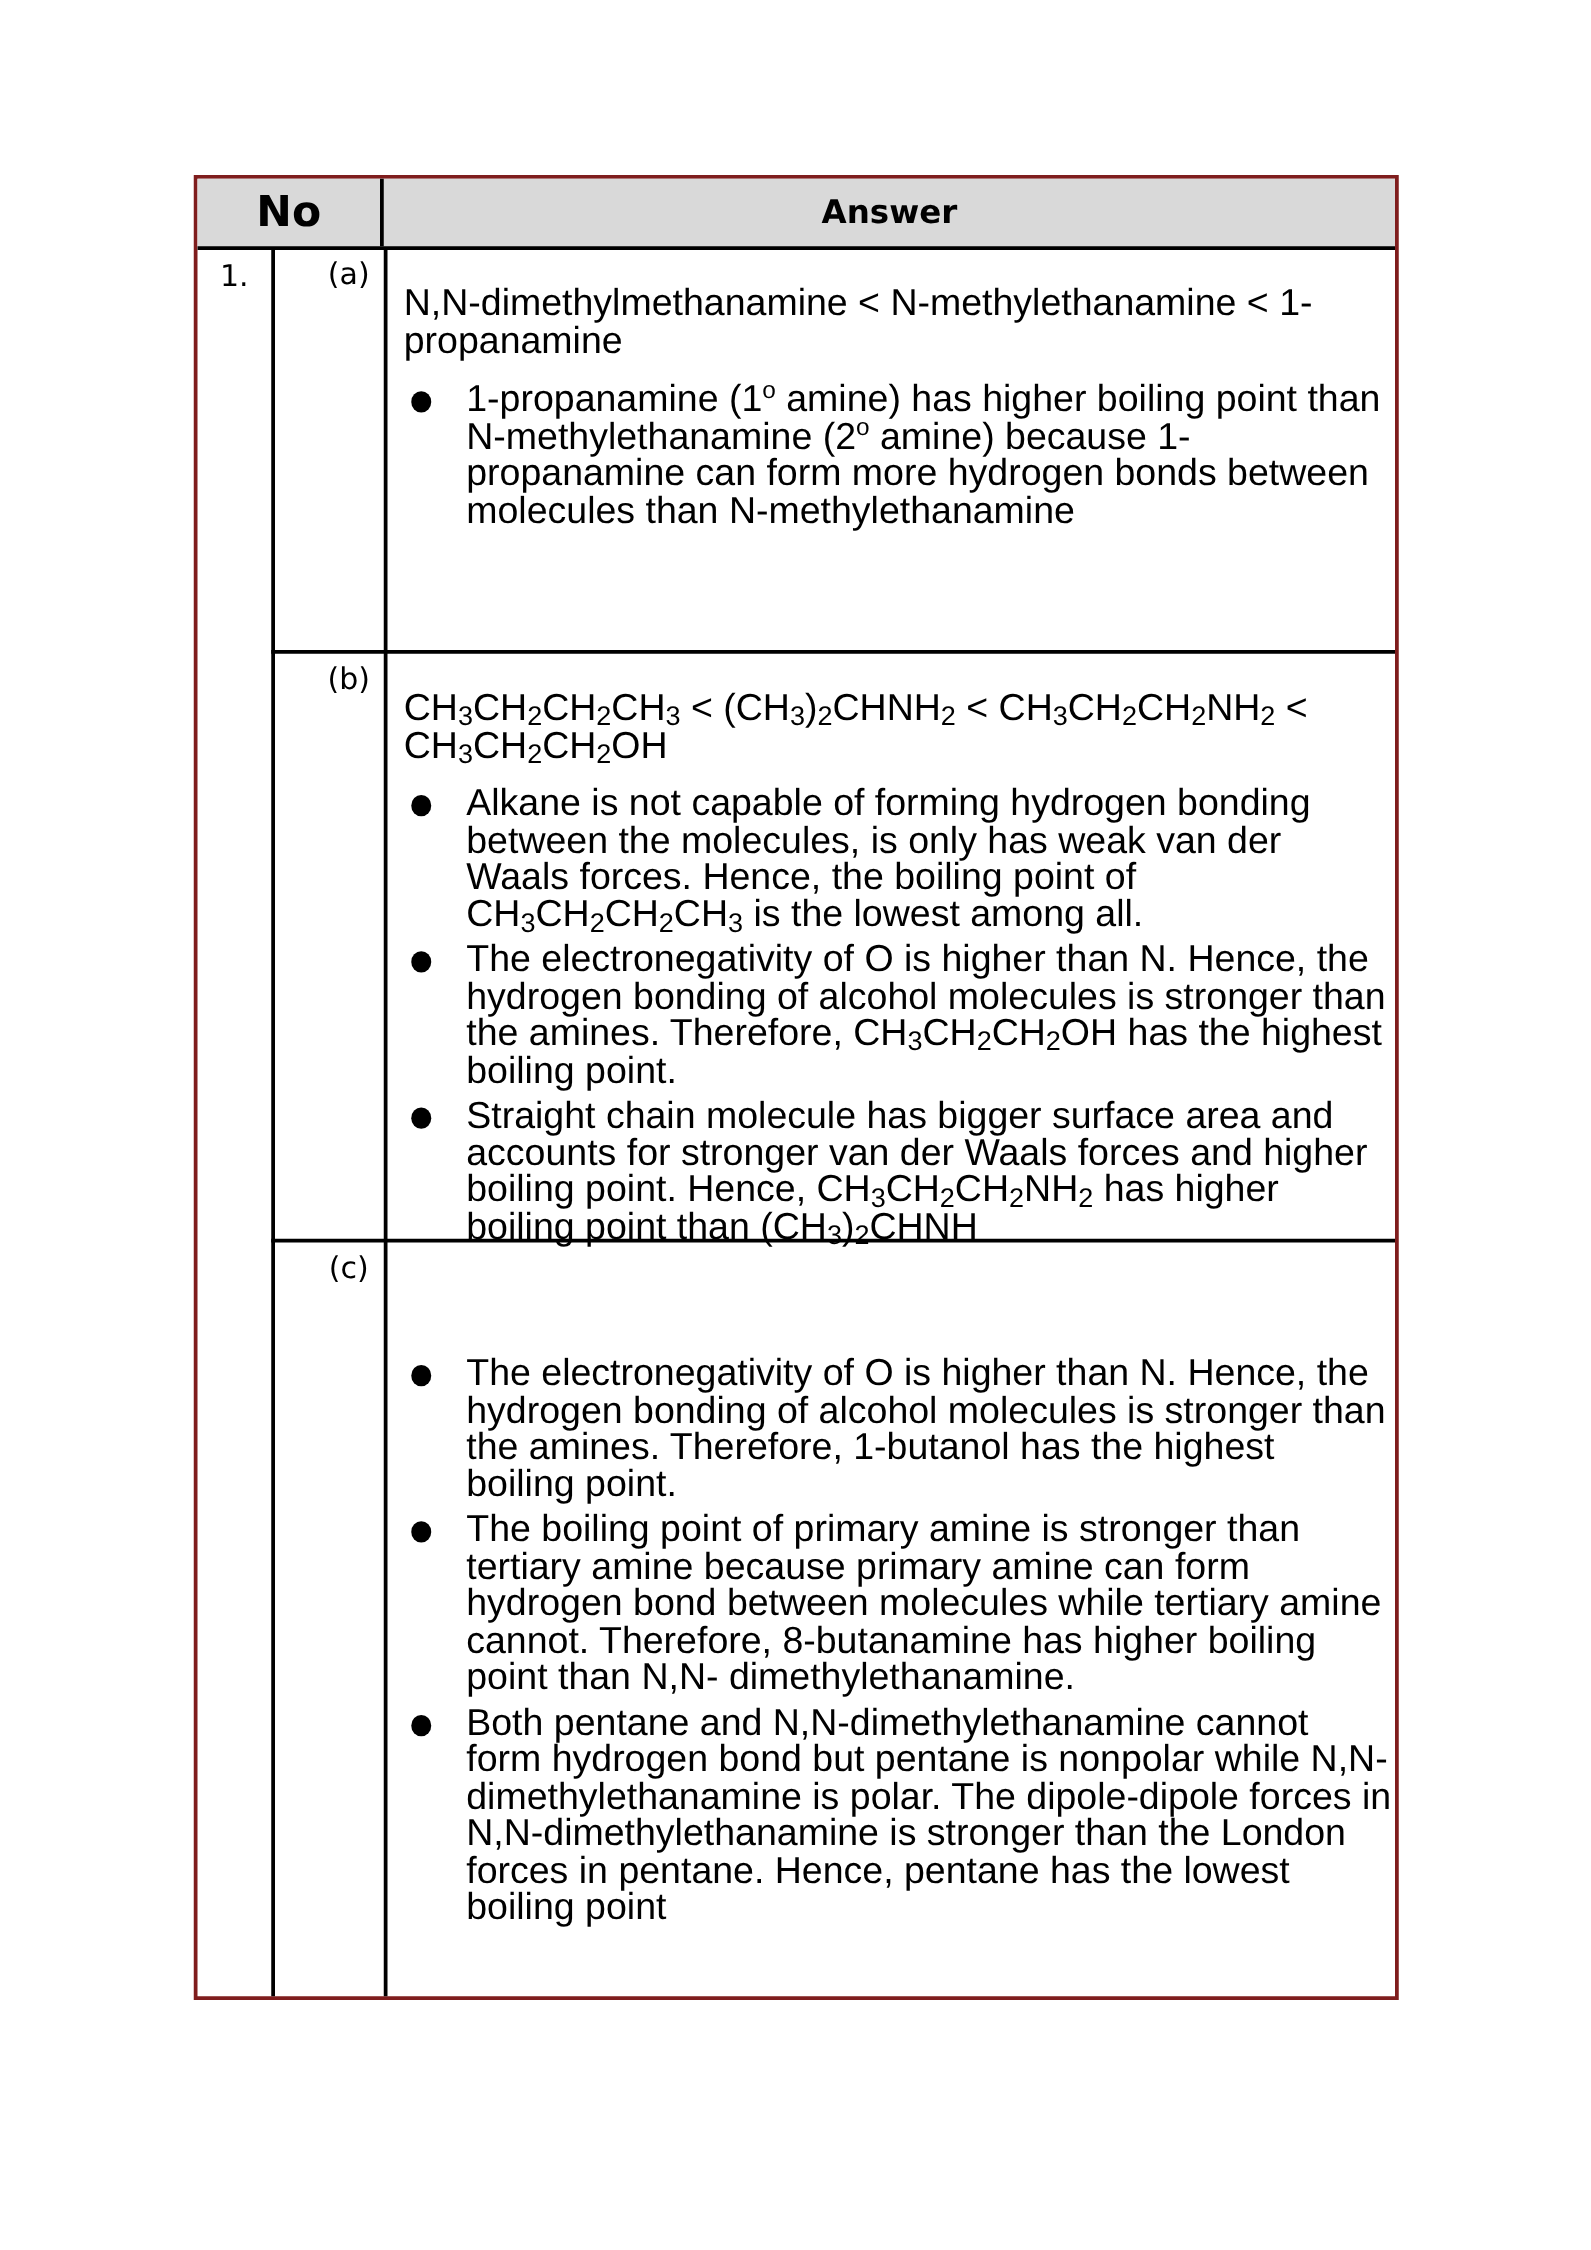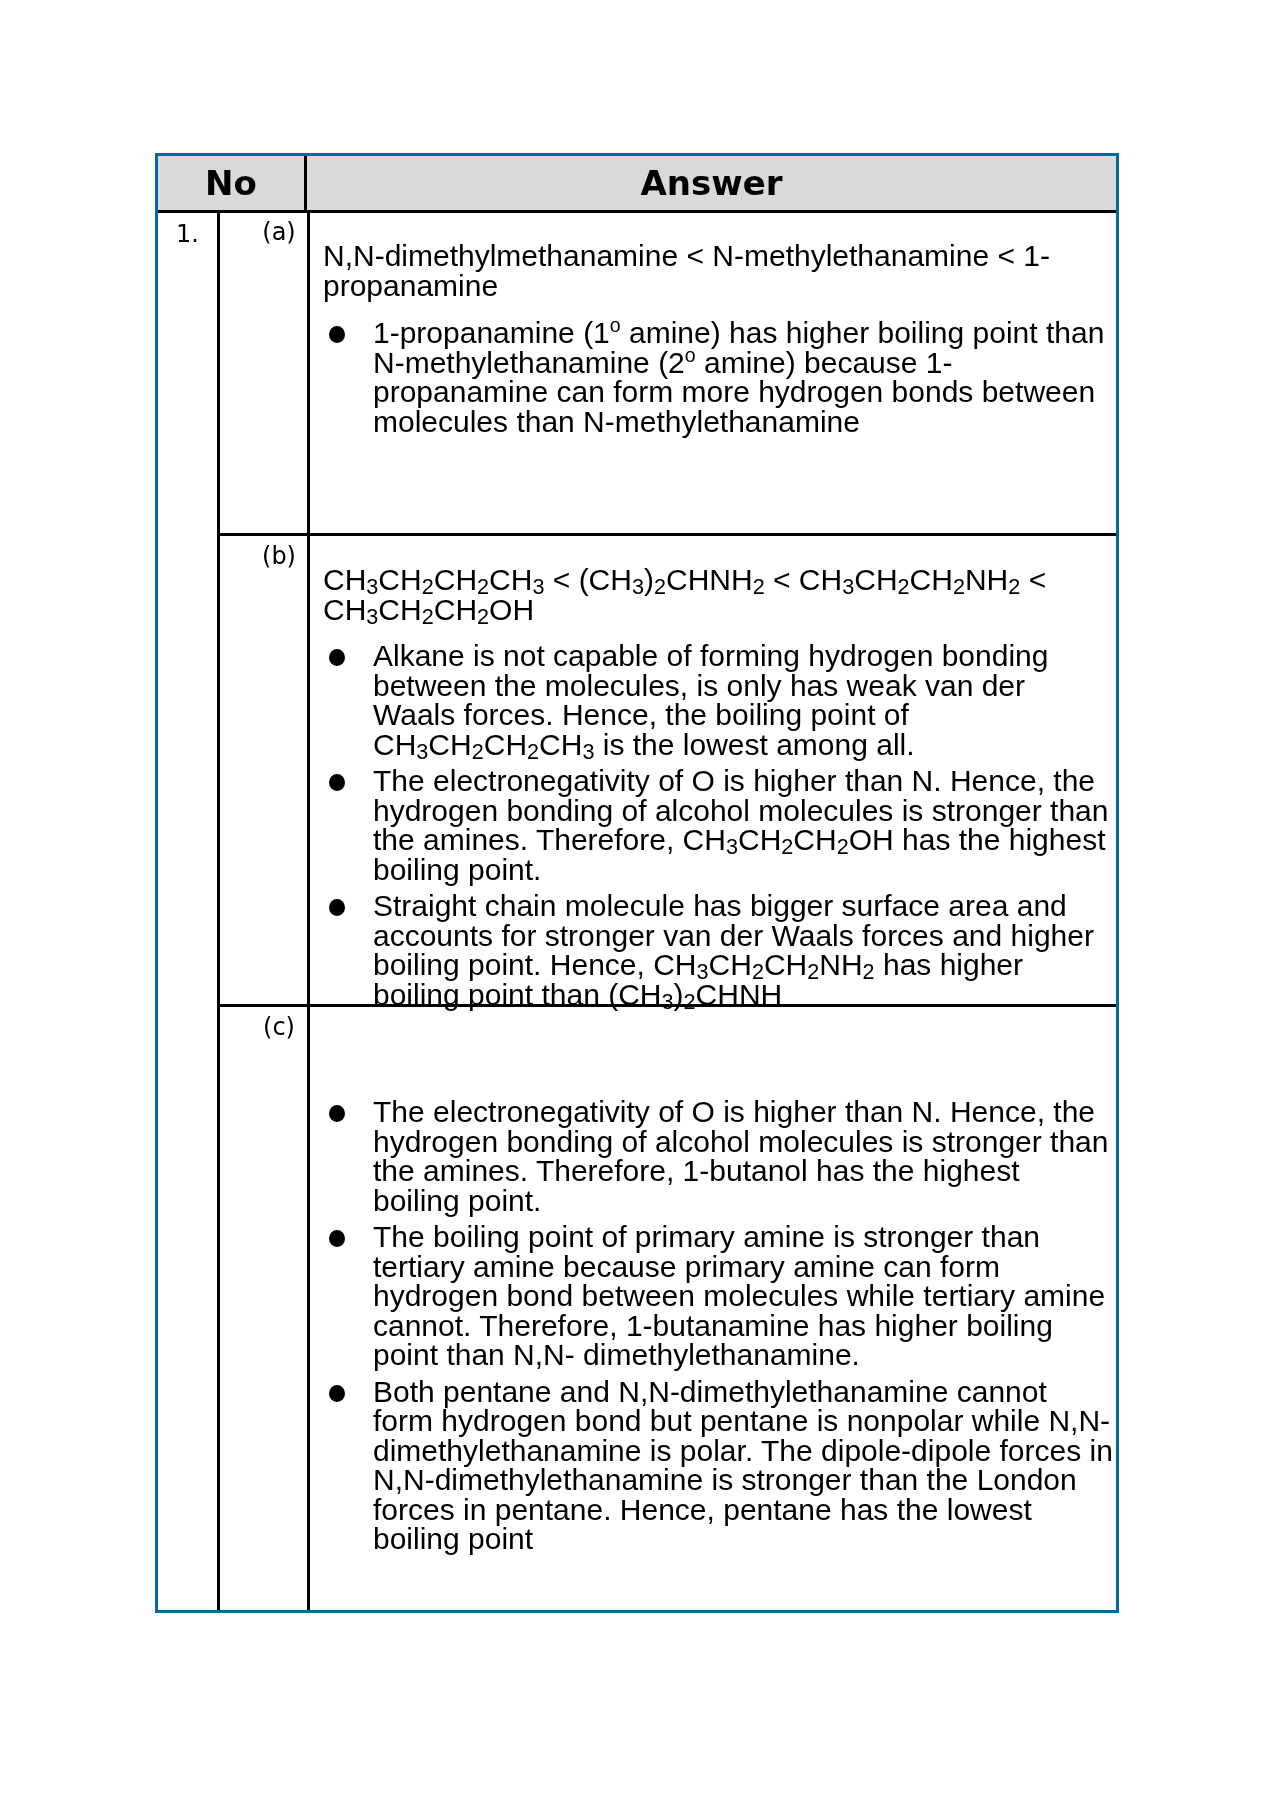--- a/index.html
+++ b/index.html
@@ -1,28 +1,28 @@
 <!DOCTYPE html>
 <html><head>
 <meta charset="utf-8">
 <style>
   html, body { margin: 0; padding: 0; background: #ffffff; }
   body { width: 1273px; height: 1800px; position: relative; overflow: hidden;
          font-family: "Liberation Sans", sans-serif; color: #000; }
-  .tbl { position: absolute; left: 155px; top: 153px; width: 964px; height: 1460px;
-         border: 3px solid #0369a1; box-sizing: border-box; }
+  .tbl { position: absolute; left: 155px; top: 140px; width: 964px; height: 1460px;
+         border: 3px solid #7f1d1d; box-sizing: border-box; }
   .hdr { position: absolute; left: 0; top: 0; right: 0; height: 54px; background: #d9d9d9;
          border-bottom: 3px solid #000; }
   .hdr-no { position: absolute; left: 0; top: 0; width: 149px; height: 54px;
             border-right: 3px solid #000; box-sizing: border-box;
             display: flex; align-items: center; justify-content: center;
             font-family: "DejaVu Sans", sans-serif; font-weight: bold; font-size: 34px; }
   .hdr-ans { position: absolute; left: 149px; top: 0; right: 0; height: 54px;
              display: flex; align-items: center; justify-content: center;
-             font-family: "DejaVu Sans", sans-serif; font-weight: bold; font-size: 34px; }
+             font-family: "DejaVu Sans", sans-serif; font-weight: bold; font-size: 26px; }
   .vline { position: absolute; width: 3px; background: #000; }
   .hline { position: absolute; height: 3px; background: #000; }
   .qnum { position: absolute; left: 18px; top: 64px; font-size: 24px;
           font-family: "DejaVu Sans", sans-serif; }
   .part-label { position: absolute; font-size: 24px; font-family: "DejaVu Sans", sans-serif;
                 left: 90px; width: 62px; text-align: center; }
   .answer { position: absolute; left: 165px; width: 790px; font-size: 30px; line-height: 29.5px; }
   .order { margin: 0; }
   ul.pts { list-style: none; margin: 0; padding: 0; }
   ul.pts li { position: relative; padding-left: 50px; margin: 0; }
@@ -63,21 +63,21 @@
         <li><span class="dot"></span><span>Alkane is not capable of forming hydrogen bonding between the molecules, is only has weak van der Waals forces. Hence, the boiling point of CH<sub>3</sub>CH<sub>2</sub>CH<sub>2</sub>CH<sub>3</sub> is the lowest among all.</span></li>
         <li><span class="dot"></span><span>The electronegativity of O is higher than N. Hence, the hydrogen bonding of alcohol molecules is stronger than the amines. Therefore, CH<sub>3</sub>CH<sub>2</sub>CH<sub>2</sub>OH has the highest boiling point.</span></li>
         <li><span class="dot"></span><span>Straight chain molecule has bigger surface area and accounts for stronger van der Waals forces and higher boiling point. Hence, CH<sub>3</sub>CH<sub>2</sub>CH<sub>2</sub>NH<sub>2</sub> has higher boiling point than (CH<sub>3</sub>)<sub>2</sub>CHNH</span></li>
       </ul>
   </div>
 
   <div class="part-label" style="top:857px;">(c)</div>
   <div class="answer" style="top:894px;">
     <ul class="pts pts-spaced" style="margin-top:47px;">
         <li><span class="dot"></span><span>The electronegativity of O is higher than N. Hence, the hydrogen bonding of alcohol molecules is stronger than the amines. Therefore, 1-butanol has the highest boiling point.</span></li>
-        <li><span class="dot"></span><span>The boiling point of primary amine is stronger than tertiary amine because primary amine can form hydrogen bond between molecules while tertiary amine cannot. Therefore, 1-butanamine has higher boiling point than N,N- dimethylethanamine.</span></li>
+        <li><span class="dot"></span><span>The boiling point of primary amine is stronger than tertiary amine because primary amine can form hydrogen bond between molecules while tertiary amine cannot. Therefore, 8-butanamine has higher boiling point than N,N- dimethylethanamine.</span></li>
         <li><span class="dot"></span><span>Both pentane and N,N-dimethylethanamine cannot form hydrogen bond but pentane is nonpolar while N,N-dimethylethanamine is polar. The dipole-dipole forces in N,N-dimethylethanamine is stronger than the London forces in pentane. Hence, pentane has the lowest boiling point</span></li>
       </ul>
   </div>
 </div>
 
 <style>
   ul.pts-spaced li + li { margin-top: 7px; }
 </style>
 
 </body></html>

